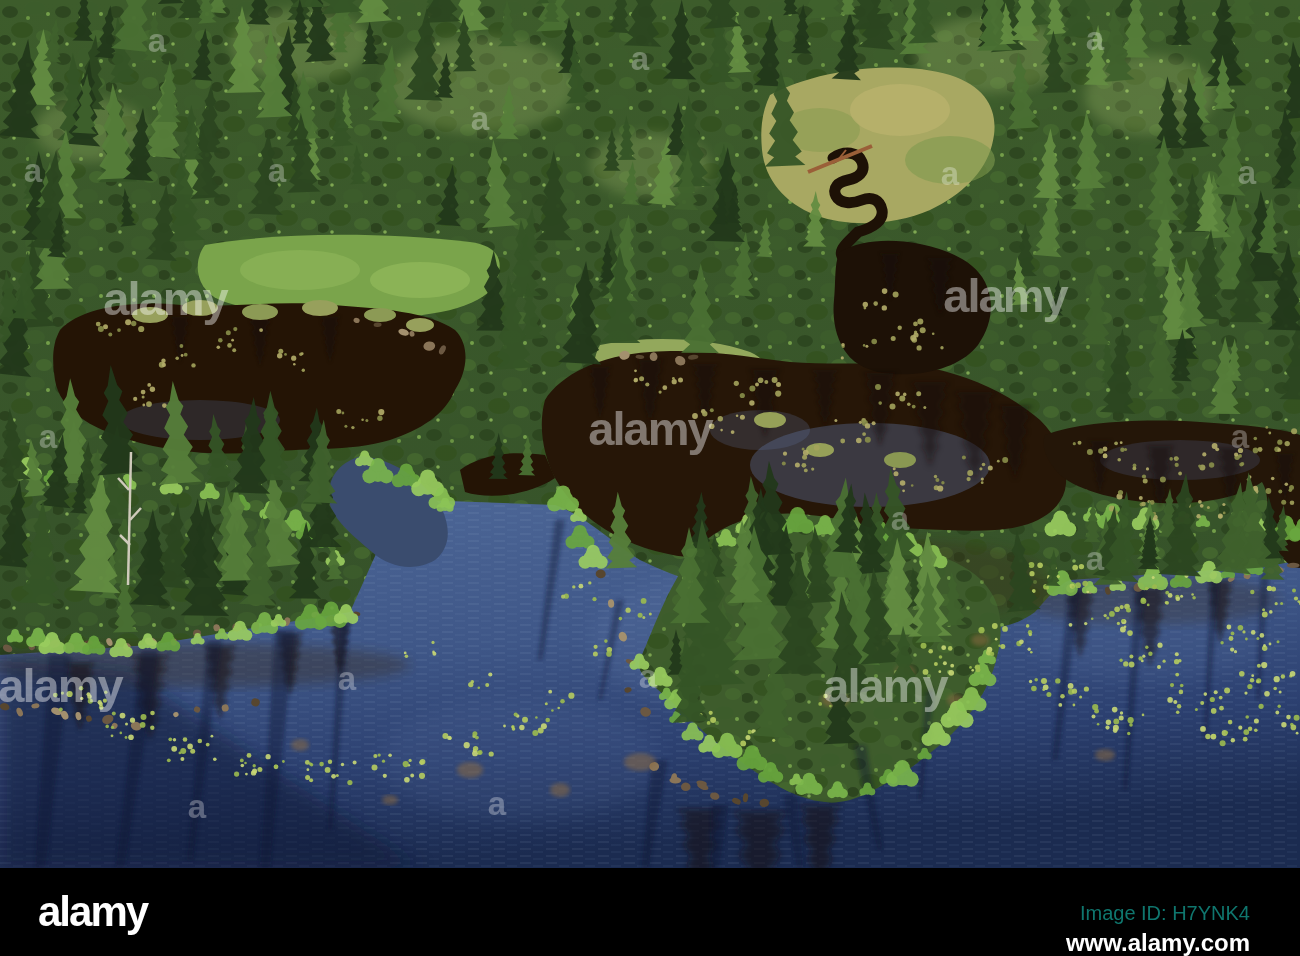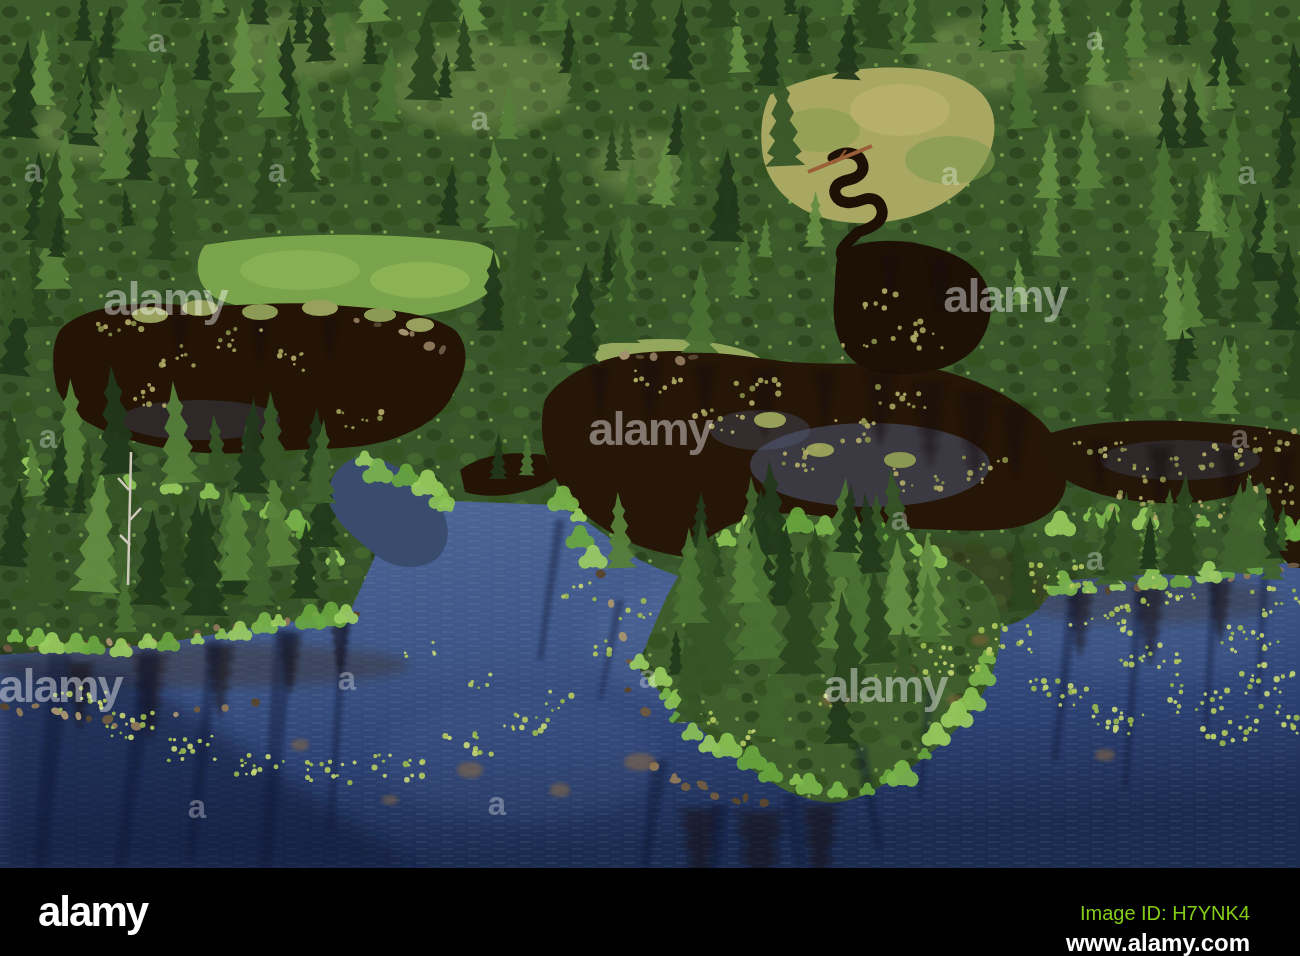--- a/index.html
+++ b/index.html
@@ -12,21 +12,21 @@
   .photo svg{display:block;}
   .wm-lg{font-family:"Liberation Sans",sans-serif;font-weight:bold;font-size:47px;
          letter-spacing:-2px;fill:var(--watermark);fill-opacity:0.42;}
   .wm-sm{font-family:"Liberation Sans",sans-serif;font-weight:bold;font-size:33px;
          fill:var(--watermark);fill-opacity:0.30;}
   .bar{position:absolute;left:0;top:868px;width:1300px;height:88px;
        background:var(--bar-bg);display:flex;align-items:center;justify-content:space-between;}
   .bar .logo{color:var(--bar-text);font-weight:bold;font-size:42px;letter-spacing:-2px;
              padding-left:38px;line-height:1;}
   .bar .right{text-align:right;padding-right:50px;color:var(--bar-text);}
-  .bar .imgid{font-size:20px;color:#84cc16;margin-bottom:4px;margin-top:34px;}
+  .bar .imgid{font-size:20px;color:#0f766e;margin-bottom:4px;margin-top:34px;}
   .bar .site{font-size:24px;font-weight:bold;}
 </style>
 </head>
 <body>
 
 <div class="page">
   <div class="photo" role="img" aria-label="Aerial view of a boreal spruce forest wetland: dark tannin ponds and a blue lake with small tree-covered islands, rocky shorelines, grassy clearings and floating water-lily pads">
     <svg width="1300" height="868" viewBox="0 0 1300 868">
       <defs>
         <linearGradient id="forestG" x1="0" y1="0" x2="0" y2="1">

